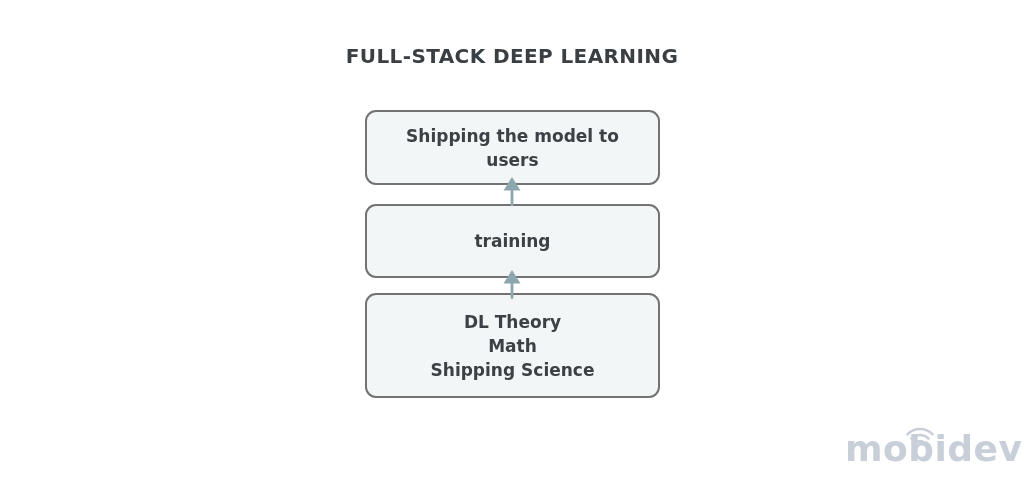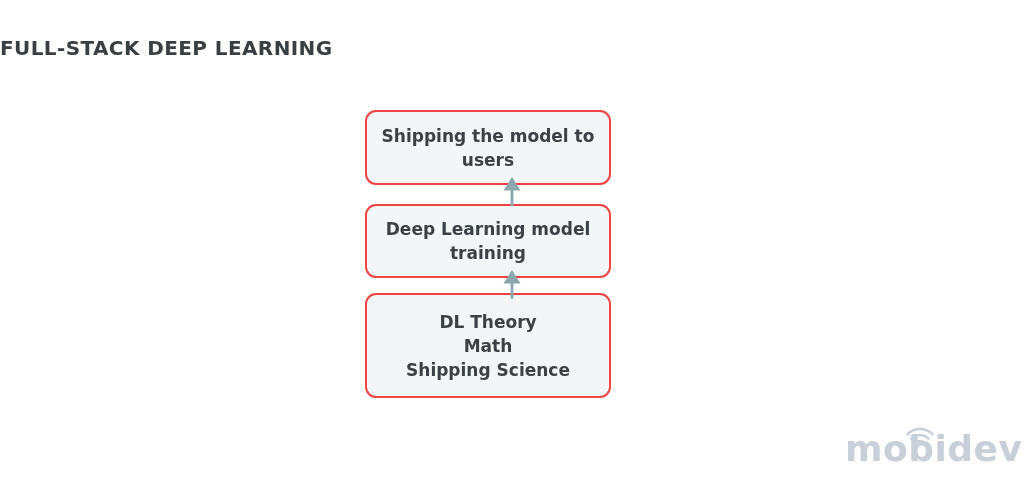--- a/index.html
+++ b/index.html
@@ -10,36 +10,37 @@
   }
   .canvas {
     position: relative;
     width: 1024px;
     height: 496px;
     background: #ffffff;
     overflow: hidden;
   }
   .page-title {
     position: absolute;
-    top: 36px;
+    top: 44px;
     left: 0;
     width: 1024px;
     margin: 0;
+    text-align: center;
     font-size: 20px;
     font-weight: bold;
     letter-spacing: 0.4px;
     color: #3a3f43;
   }
   .flow-box {
     position: absolute;
     left: 365px;
-    width: 246px;
+    width: 295px;
     box-sizing: border-box;
     background: #f3f6f6;
-    border: 2px solid #ef4444;
+    border: 2px solid #737373;
     border-radius: 11px;
     display: flex;
     flex-direction: column;
     align-items: center;
     justify-content: center;
     text-align: center;
     color: #3b4145;
     font-size: 17px;
     font-weight: bold;
     line-height: 24px;
@@ -99,21 +100,20 @@
   </div>
 
   <svg class="up-arrow arrow-1" viewBox="0 0 18 29" aria-hidden="true">
     <g fill="#8da7ae">
       <rect x="7.6" y="11" width="2.8" height="18" rx="1.2"></rect>
       <polygon points="9,0 17.5,13.5 0.5,13.5"></polygon>
     </g>
   </svg>
 
   <div class="flow-box box-middle">
-    <span class="box-line">Deep Learning model</span>
     <span class="box-line">training</span>
   </div>
 
   <svg class="up-arrow arrow-2" viewBox="0 0 18 29" aria-hidden="true">
     <g fill="#8da7ae">
       <rect x="7.6" y="11" width="2.8" height="18" rx="1.2"></rect>
       <polygon points="9,0 17.5,13.5 0.5,13.5"></polygon>
     </g>
   </svg>
 

